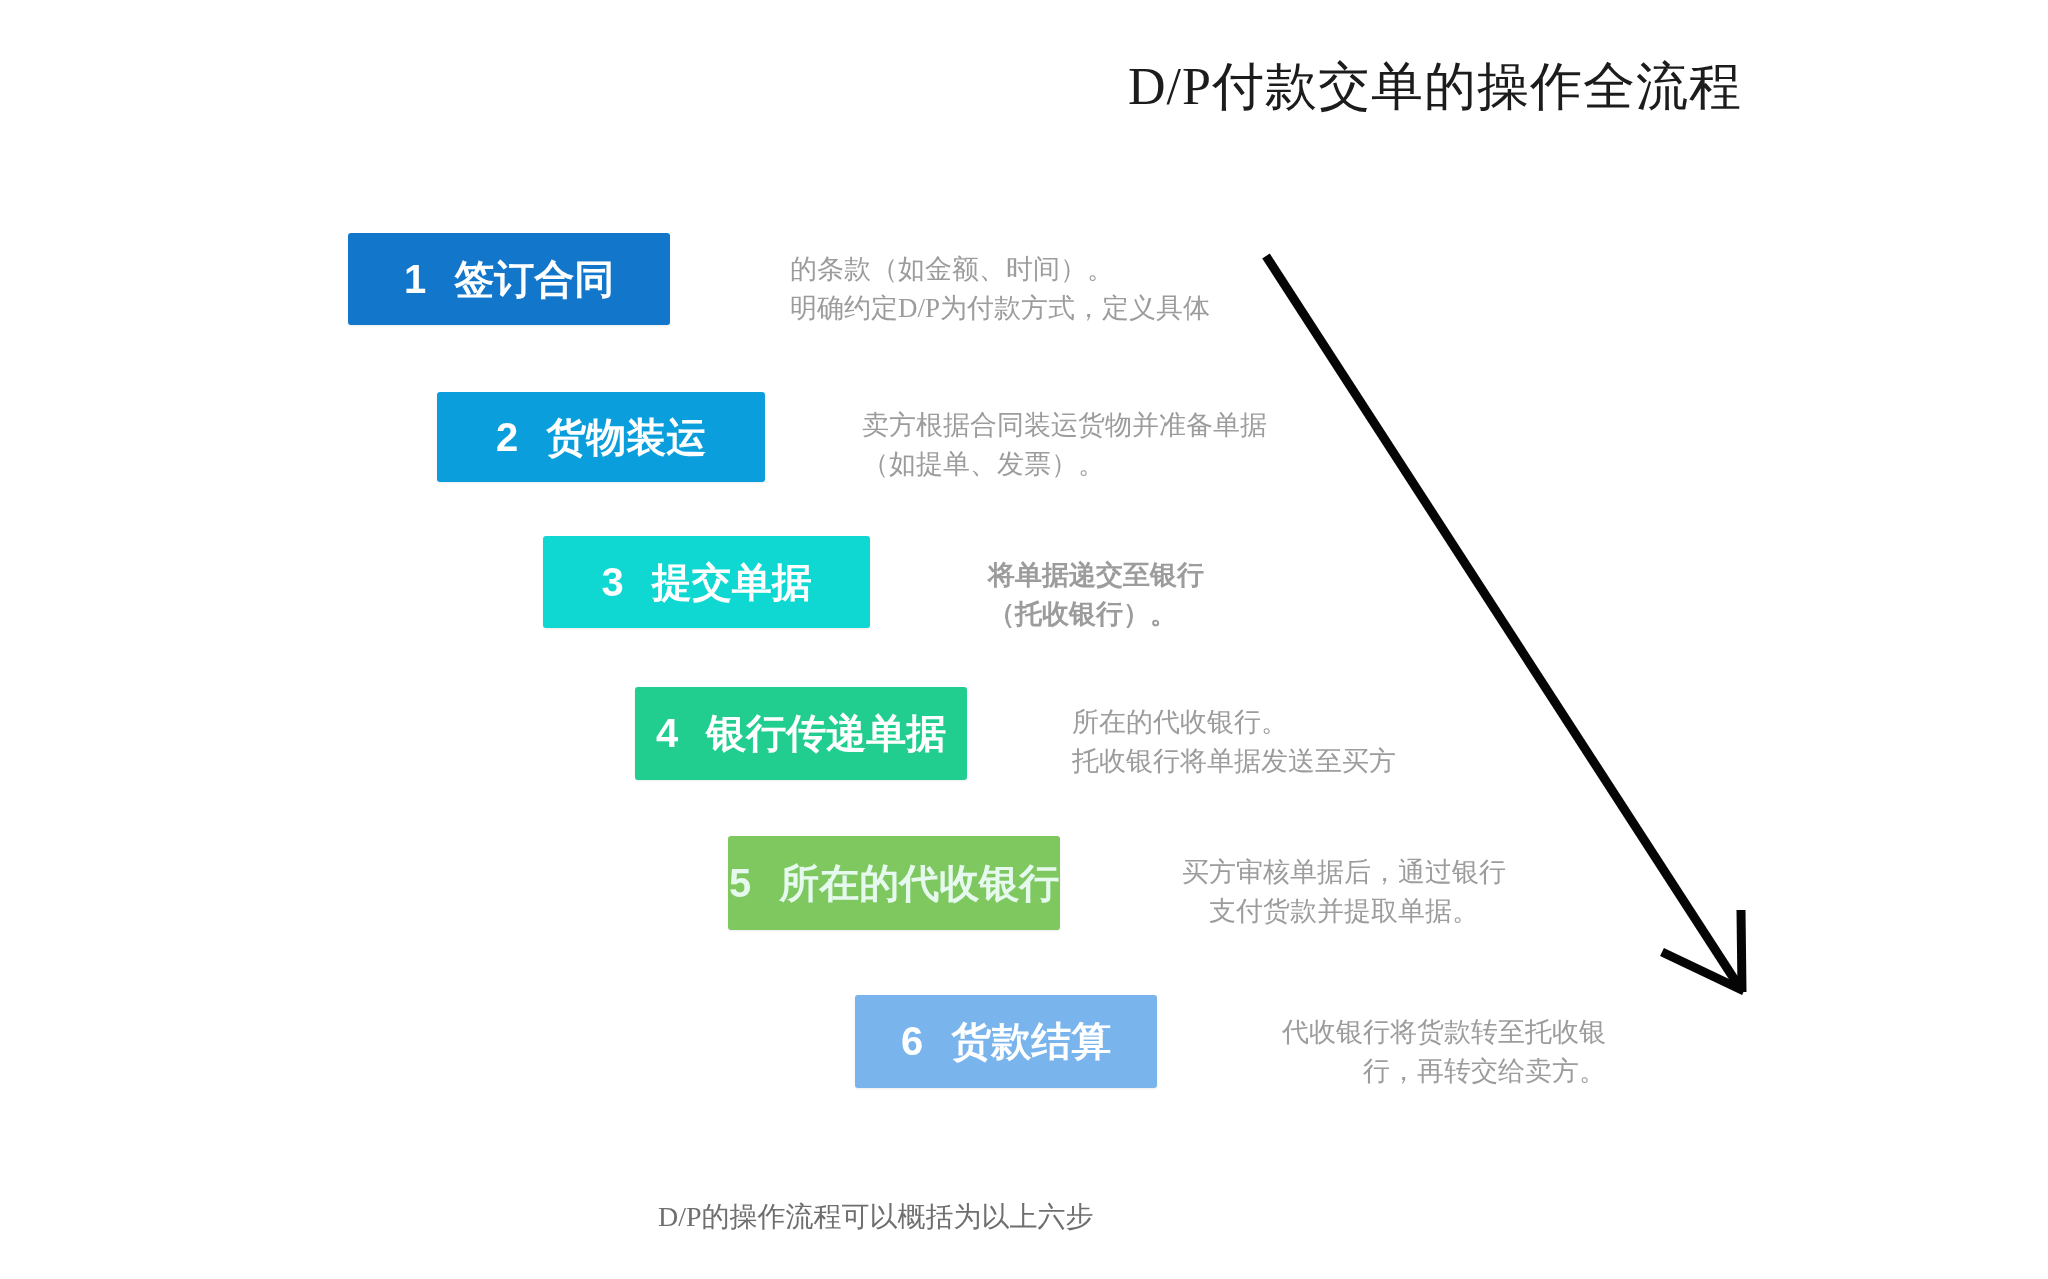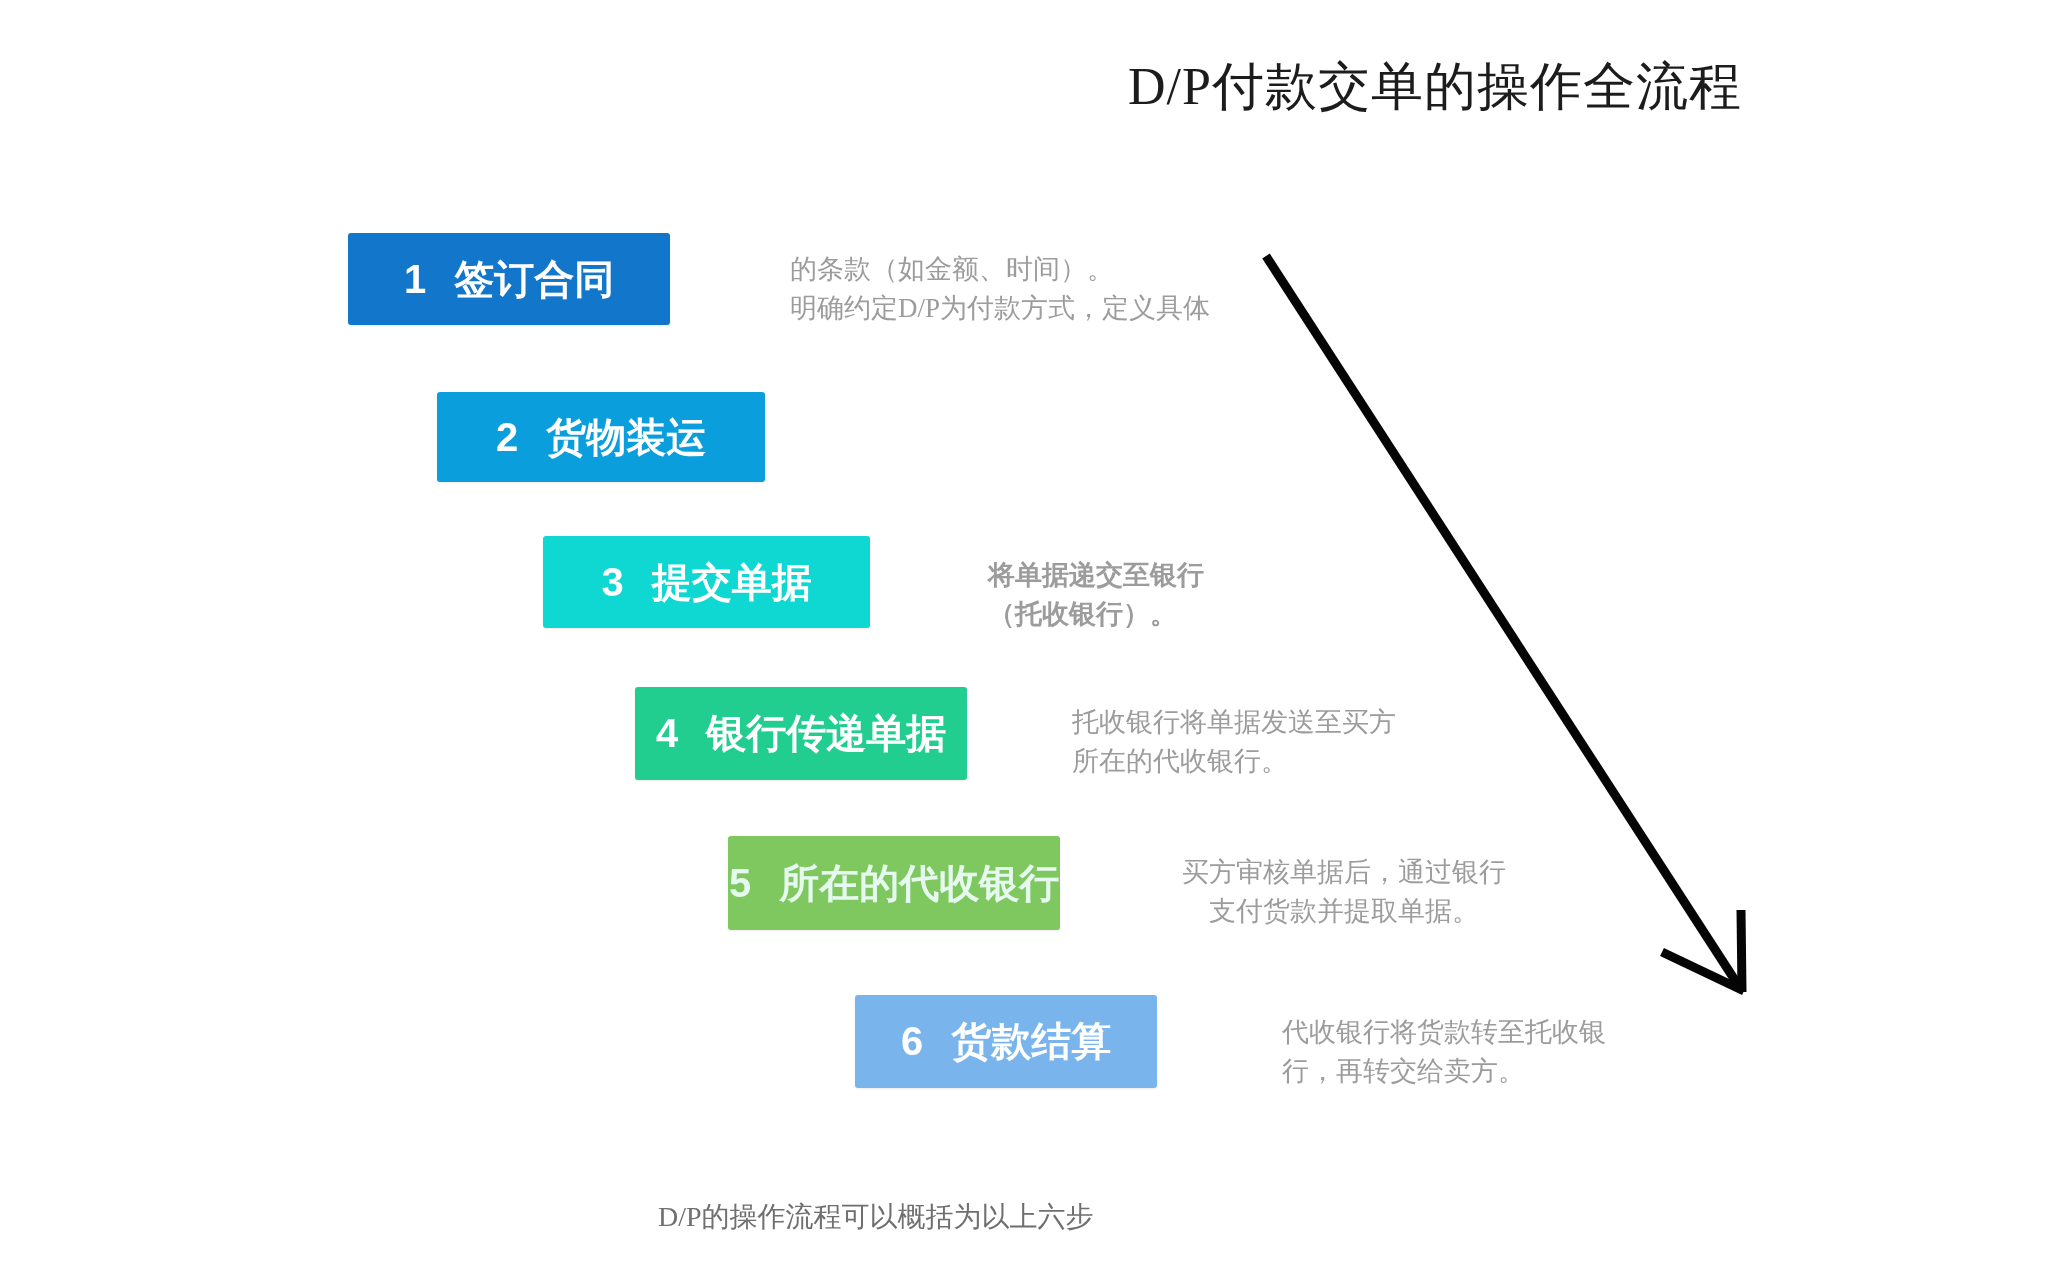--- a/index.html
+++ b/index.html
@@ -34,21 +34,21 @@
     position:absolute;
     font-family:"Liberation Serif","DejaVu Serif",serif;
     font-size:27px;line-height:39px;color:#9c9c9c;
     white-space:nowrap;
   }
   .d1{left:790px;top:250px;}
   .d2{left:862px;top:406px;}
   .d3{left:988px;top:556px;font-weight:bold;}
   .d4{left:1072px;top:703px;}
   .d5{left:1182px;top:853px;text-align:center;}
-  .d6{left:1282px;top:1013px;}
+  .d6{left:1282px;top:1013px;text-align:right;}
   .footer{
     position:absolute;left:658px;top:1198px;
     font-family:"Liberation Serif","DejaVu Serif",serif;
     font-size:28px;color:#6f6f6f;white-space:nowrap;
   }
   .arrow-svg{position:absolute;left:0;top:0;pointer-events:none;}
 </style>
 </head>
 <body>
 
@@ -62,37 +62,41 @@
   </div>
   <div class="desc d1">
     <div>的条款（如金额、时间）。</div>
     <div>明确约定D/P为付款方式，定义具体</div>
   </div>
 
   <div class="step-box s2" style="background: rgb(10, 159, 220); color: rgb(255, 255, 255);">
     <span class="num">2</span>
     <span class="lbl">货物装运</span>
   </div>
+  <div class="desc d2">
+    <div>卖方根据合同装运货物并准备单据</div>
+    <div>（如提单、发票）。</div>
+  </div>
 
   <div class="step-box s3" style="background: rgb(15, 216, 210); color: rgb(255, 255, 255);">
     <span class="num">3</span>
     <span class="lbl">提交单据</span>
   </div>
   <div class="desc d3">
     <div>将单据递交至银行</div>
     <div>（托收银行）。</div>
   </div>
 
   <div class="step-box s4" style="background: rgb(33, 205, 143); color: rgb(255, 255, 255);">
     <span class="num">4</span>
     <span class="lbl">银行传递单据</span>
   </div>
   <div class="desc d4">
+    <div>所在的代收银行。</div>
     <div>托收银行将单据发送至买方</div>
-    <div>所在的代收银行。</div>
   </div>
 
   <div class="step-box s5" style="background: rgb(127, 200, 96); color: rgb(230, 249, 238);">
     <span class="num">5</span>
     <span class="lbl">所在的代收银行</span>
   </div>
   <div class="desc d5">
     <div>买方审核单据后，通过银行</div>
     <div>支付货款并提取单据。</div>
   </div>

